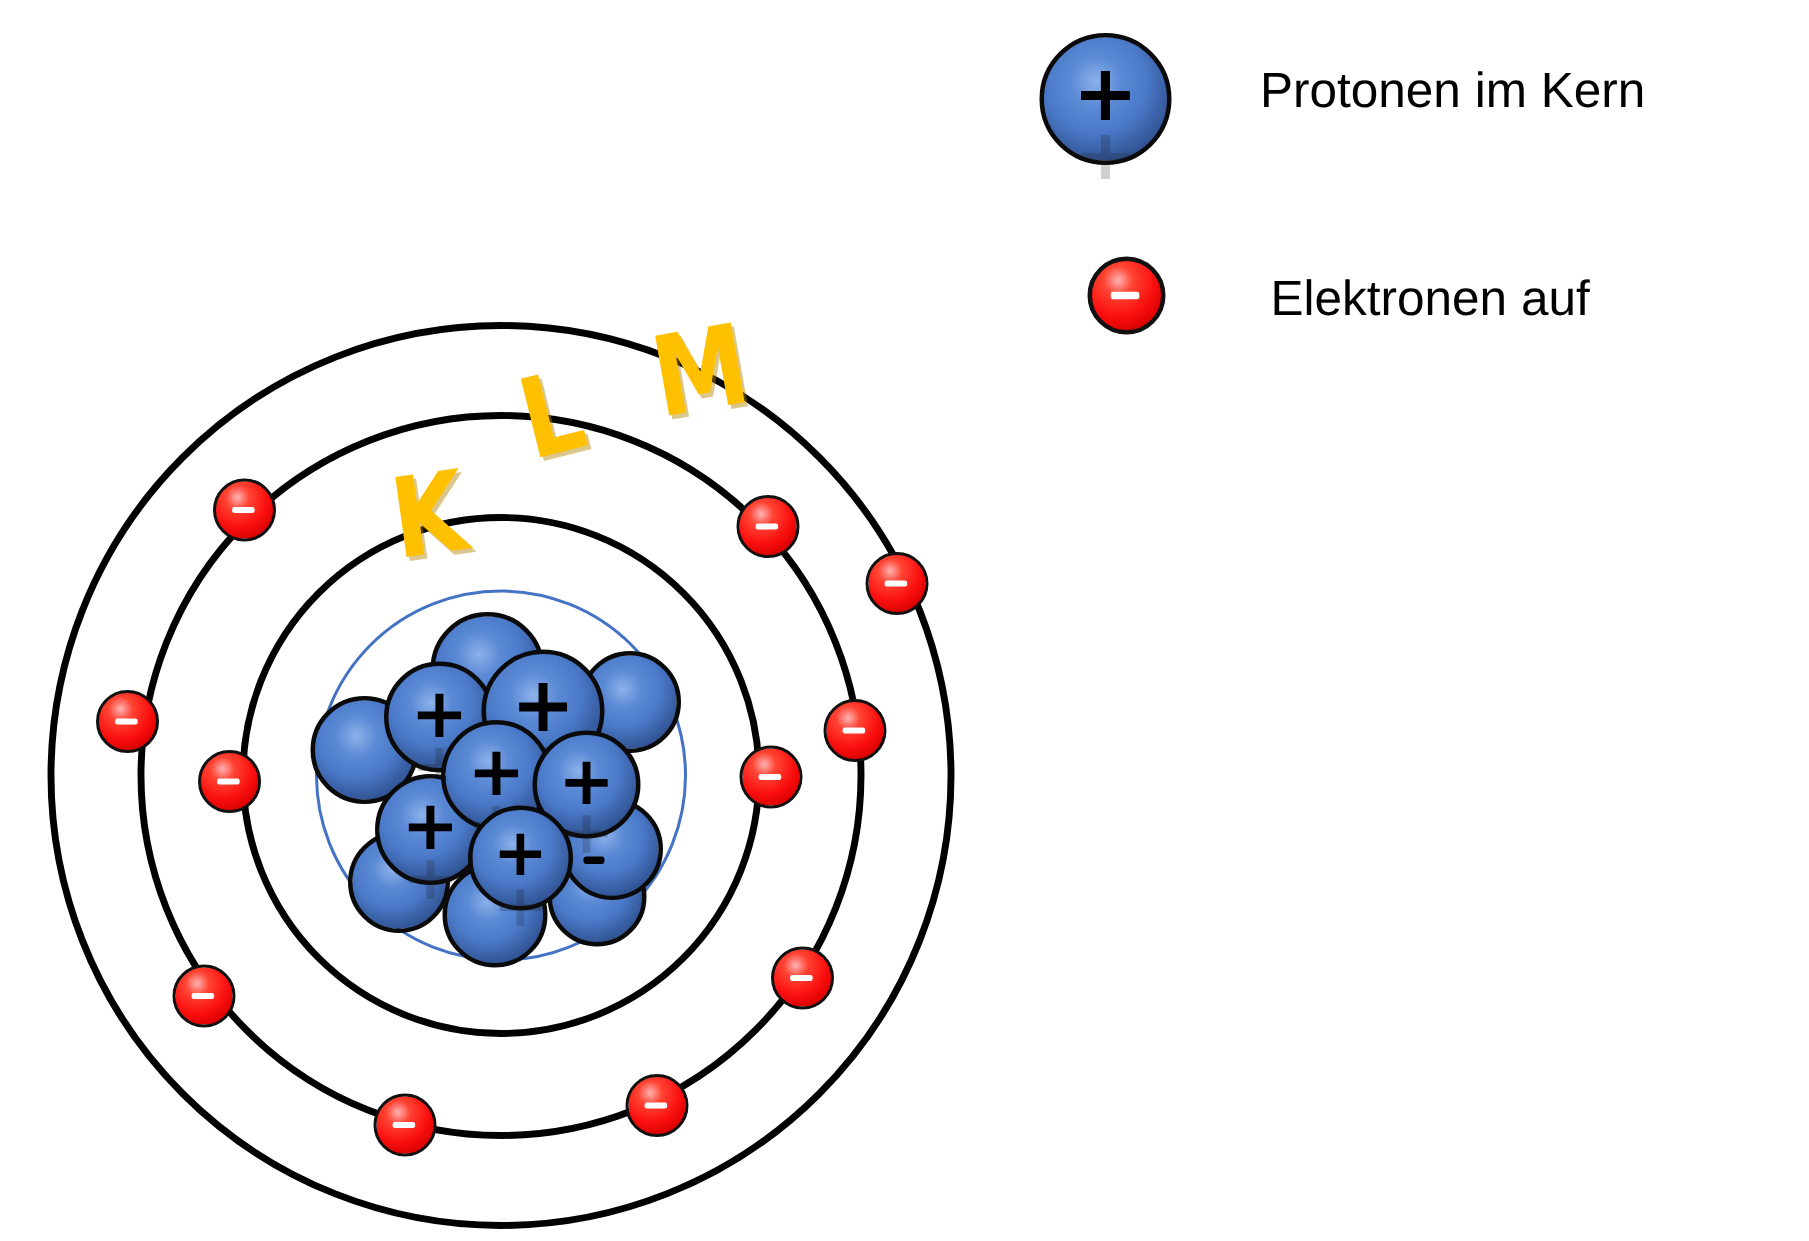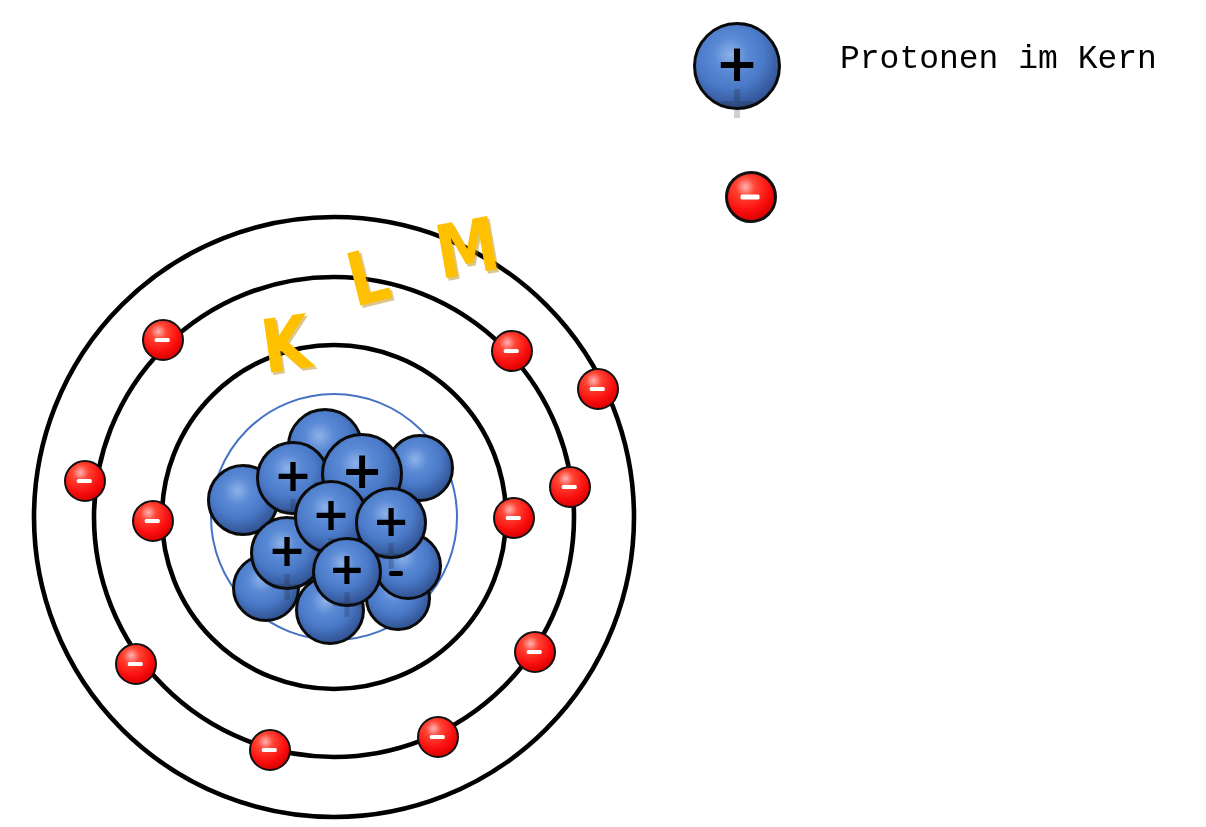--- a/index.html
+++ b/index.html
@@ -41,21 +41,21 @@
 
   .shell-label{
     position:absolute;font-family:"DejaVu Sans",sans-serif;font-weight:bold;
     color:#FFC000;line-height:1;
     text-shadow:2px 3px 0 rgba(176,128,0,0.45);
   }
 
   .legend-sphere{position:absolute;border-radius:50%;box-sizing:border-box;}
   .legend-text{
     position:absolute;color:#000;
-    font-family:Liberation Mono, monospace;
+    font-family:Liberation Sans, sans-serif;
     font-size:33px;line-height:43px;white-space:nowrap;
   }
 </style>
 </head>
 <body>
 
 <div id="figure">
   <svg id="orbits" width="1206" height="827">
       <circle cx="334" cy="517" r="123" fill="none" stroke="#4472C4" stroke-width="2"></circle>
       <circle cx="334" cy="517" r="172" fill="none" stroke="#000000" stroke-width="4.6"></circle>
@@ -138,14 +138,15 @@
   <div class="legend-sphere proton" style="left:693px;top:22px;width:88px;height:88px;border-width:3.5px;">
     <span class="plus" style="font-size:52px;">+</span>
     <span class="plus-ghost" style="font-size:52px;">+</span>
   </div>
   <div class="legend-text" style="left:840px;top:38px;">Protonen im Kern</div>
 
   <div class="legend-sphere electron" style="left:725px;top:171px;width:52px;height:52px;border-width:3px;">
     <span class="minus" style="width:19px;height:5px;"></span>
   </div>
   <div class="legend-text" style="left:847px;top:177px;">
+    <div>Elektronen auf</div>
   </div>
 </div>
 
 </body></html>

